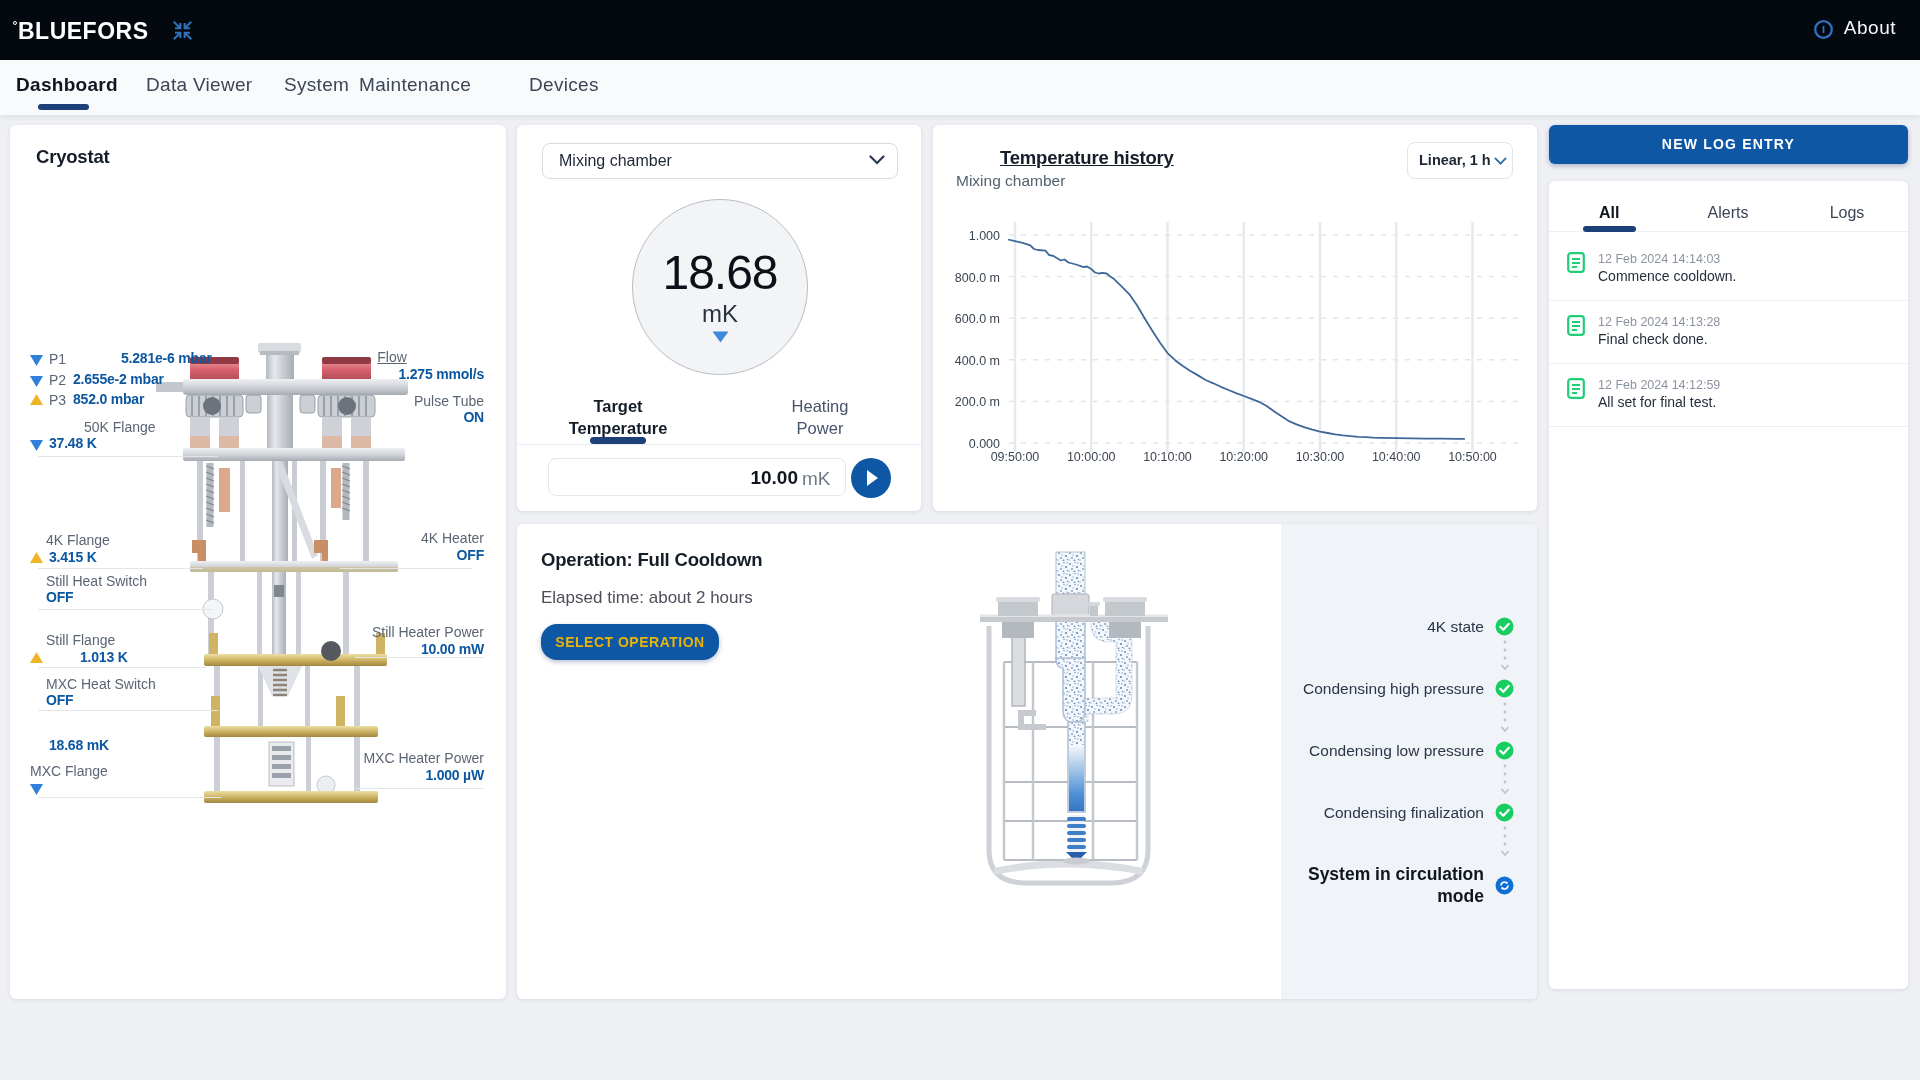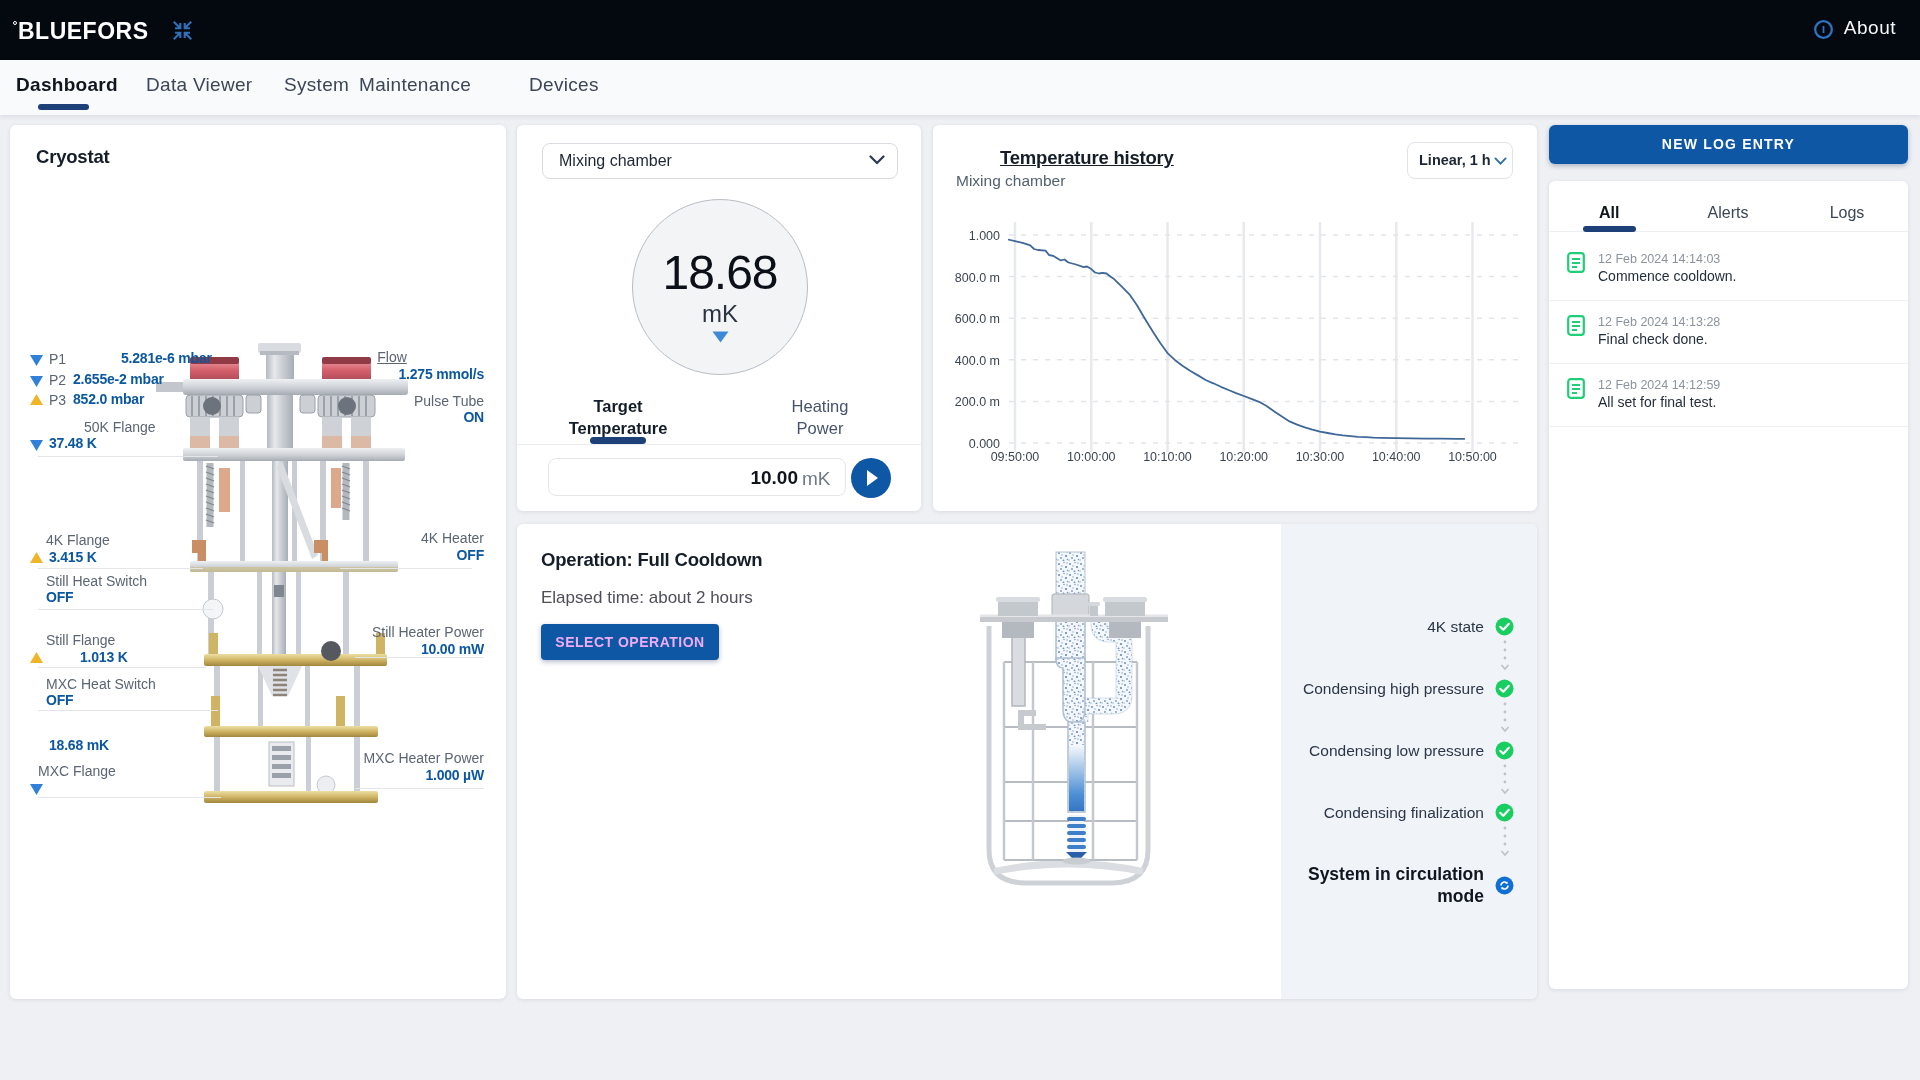--- a/index.html
+++ b/index.html
@@ -253,21 +253,21 @@
 
   <div class="abs glabel" style="left:46px;top:632px;">Still Flange</div>
   <div class="abs" style="left:30px;top:650px;"><svg width="13" height="12">
         <path d="M0 11 L13 11 L6.5 0 Z" fill="#f0b429"></path>
       </svg></div>
   <div class="abs bval" style="left:49px;top:649px;margin-left:31px;">1.013 K</div>
 
   <div class="abs glabel" style="left:46px;top:676px;">MXC Heat Switch</div>
   <div class="abs bval" style="left:46px;top:692px;">OFF</div>
 
-  <div class="abs glabel" style="left:38px;top:763px;">MXC Flange</div>
+  <div class="abs glabel" style="left:30px;top:763px;">MXC Flange</div>
   <div class="abs" style="left:30px;top:781px;"><svg width="13" height="12">
         <path d="M0 1 L13 1 L6.5 12 Z" fill="#2f80d9"></path>
       </svg></div>
   <div class="abs bval" style="left:49px;top:737px;">18.68 mK</div>
 
   <div class="abs glabel" style="left:300px;top:349px;width:184px;text-align:center;text-decoration:underline;">Flow</div>
   <div class="abs bval" style="left:300px;top:366px;width:184px;text-align:right;">1.275 mmol/s</div>
   <div class="abs glabel" style="left:300px;top:393px;width:184px;text-align:right;">Pulse Tube</div>
   <div class="abs bval" style="left:300px;top:409px;width:184px;text-align:right;">ON</div>
   <div class="abs glabel" style="left:300px;top:530px;width:184px;text-align:right;">4K Heater</div>
@@ -367,21 +367,21 @@
       409.9,310.3 417.5,311.1 425.1,311.8 432.8,312.2 440.4,312.6 448,312.8 463.3,313.2
       478.5,313.4 493.8,313.6 509,313.6 524.3,313.8 531.9,313.8"></polyline>
   </svg>
 </div>
 
 <div class="card" id="card-oper"></div>
 <div id="opercontent">
   <div class="abs" style="left:1281px;top:524px;width:256px;height:475px;background:#f0f3f7;border-radius:0 6px 6px 0;"></div>
   <div class="abs cardtitle" style="left:541px;top:549px;">Operation: Full Cooldown</div>
   <div class="abs" style="left:541px;top:588px;font-size:17px;color:#4e4e5a;">Elapsed time: about 2 hours</div>
-  <div class="abs" style="left:541px;top:624px;width:178px;height:36px;background:#0d57a4;border-radius:4px;color:#f0abfc;font-size:14px;font-weight:bold;letter-spacing:0.5px;text-align:center;line-height:36px;box-shadow:0 2px 5px rgba(20,40,90,0.3);">SELECT OPERATION</div>
+  <div class="abs" style="left:541px;top:624px;width:178px;height:36px;background:#0d57a4;border-radius:16px;color:#eab308;font-size:14px;font-weight:bold;letter-spacing:0.5px;text-align:center;line-height:36px;box-shadow:0 2px 5px rgba(20,40,90,0.3);">SELECT OPERATION</div>
 
   <svg class="abs" style="left:980px;top:550px;" width="200" height="350" viewBox="0 0 200 350">
     <defs>
       <pattern id="spk" width="11" height="11" patternUnits="userSpaceOnUse">
         <rect width="11" height="11" fill="#f4f8fc"></rect>
         <circle cx="2" cy="3" r="1" fill="#6c90ba"></circle>
         <circle cx="7" cy="1.5" r="0.8" fill="#82a0c4"></circle>
         <circle cx="9" cy="6" r="1.1" fill="#6489b6"></circle>
         <circle cx="4" cy="8" r="0.9" fill="#7698c0"></circle>
         <circle cx="1" cy="10" r="0.7" fill="#8ba7c8"></circle>

